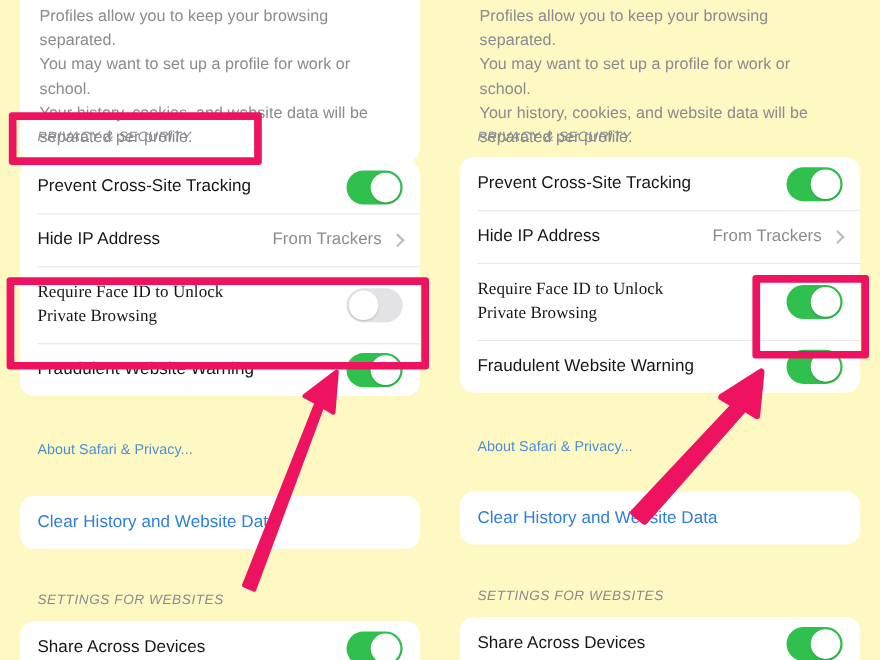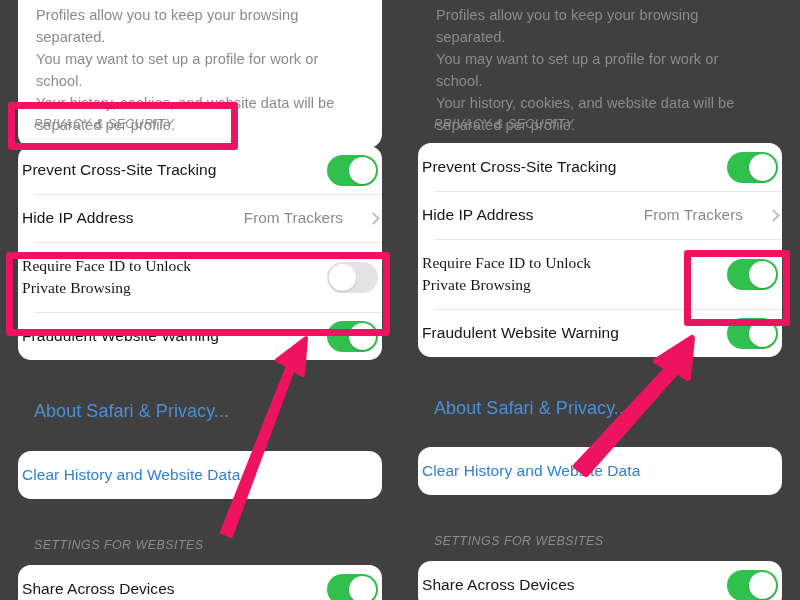--- a/index.html
+++ b/index.html
@@ -18,21 +18,21 @@
     height: 600px;
     background: #f1f1f5;
     overflow: hidden;
   }
 
   .panel {
     position: absolute;
     top: 0;
     width: 400px;
     height: 600px;
-    background: #404040;
+    background: #fef9c3;
     overflow: hidden;
   }
   .panel.left  { left: 0; }
   .panel.right { left: 400px; }
 
   
   .intro-card {
     position: absolute;
     left: 18px;
     right: 18px;
@@ -66,21 +66,21 @@
     background: #ffffff;
     border-radius: 13px;
     overflow: hidden;
   }
 
   .row {
     position: relative;
     display: flex;
     align-items: center;
     justify-content: space-between;
-    padding: 0 4px;
+    padding: 0 16px;
     min-height: 48px;
   }
   .row + .row::before {
     content: "";
     position: absolute;
     left: 16px;
     right: 0;
     top: 0;
     height: 1px;
     background: #e7e7ea;
@@ -89,21 +89,21 @@
 
   .row-label {
     font-size: 15.5px;
     color: #16161a;
     line-height: 22px;
     letter-spacing: 0.05px;
   }
   .row-right {
     display: flex;
     align-items: center;
-    gap: 25px;
+    gap: 9px;
     flex: 0 0 auto;
     text-align: right;
   }
   .row-value {
     font-size: 15.3px;
     color: #8a8a8f;
     letter-spacing: 0.05px;
   }
   .chevron {
     width: 9px;
@@ -132,21 +132,21 @@
     border-radius: 50%;
     background: #ffffff;
     box-shadow: 0 1px 2px rgba(0,0,0,.18);
   }
   .switch.on  .knob { left: 22px; }
   .switch.off .knob { left: 2px; }
 
   
   .footnote-link {
     position: absolute;
-    font-size: 18px;
+    font-size: 13px;
     color: #4d8fd6;
     letter-spacing: 0.05px;
   }
   .link-row-label {
     font-size: 15.5px;
     color: #2f7ed8;
     letter-spacing: 0.05px;
   }
 
   

